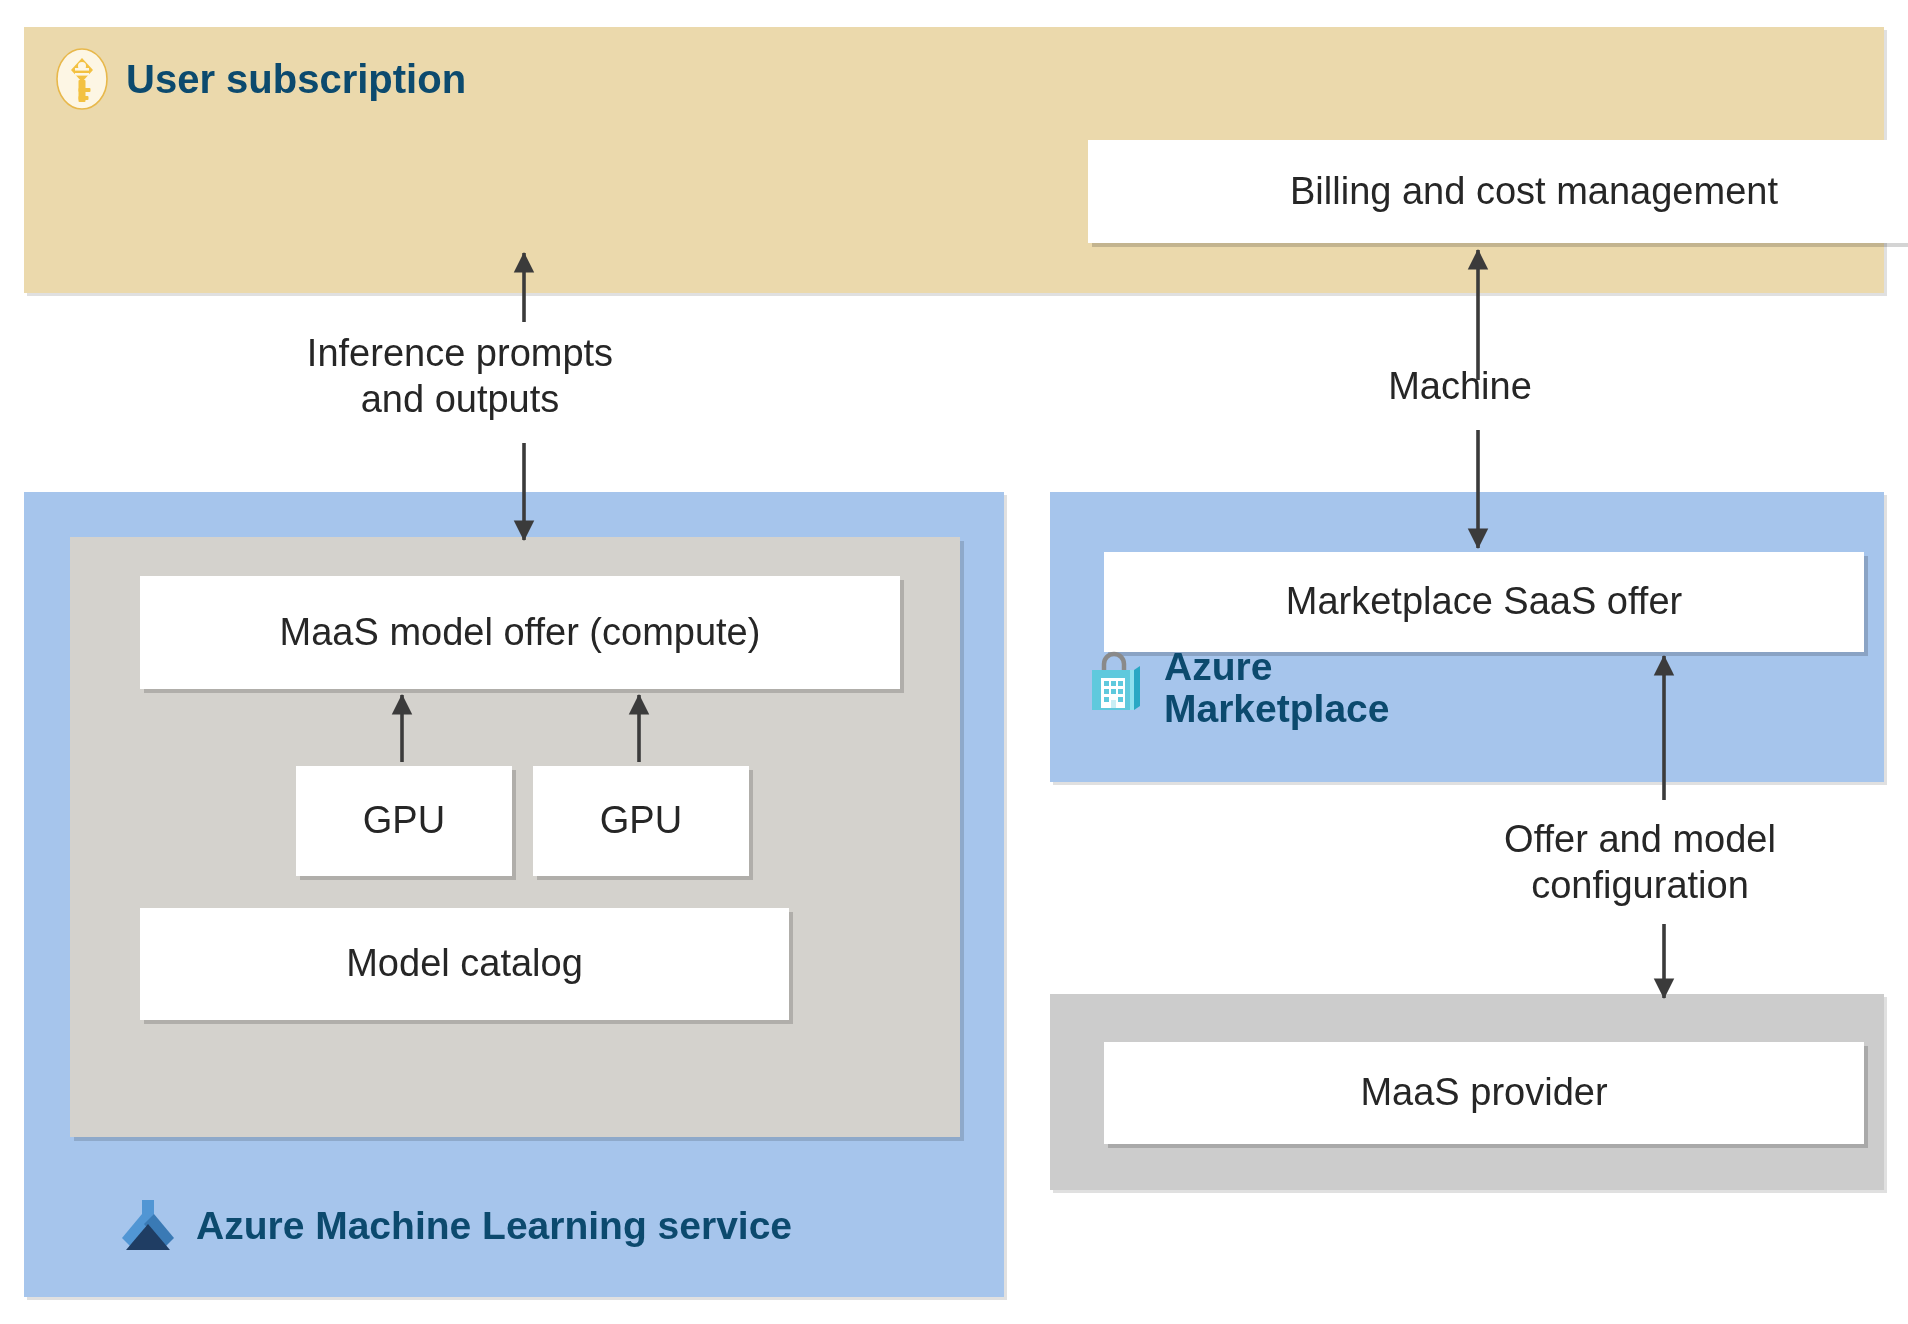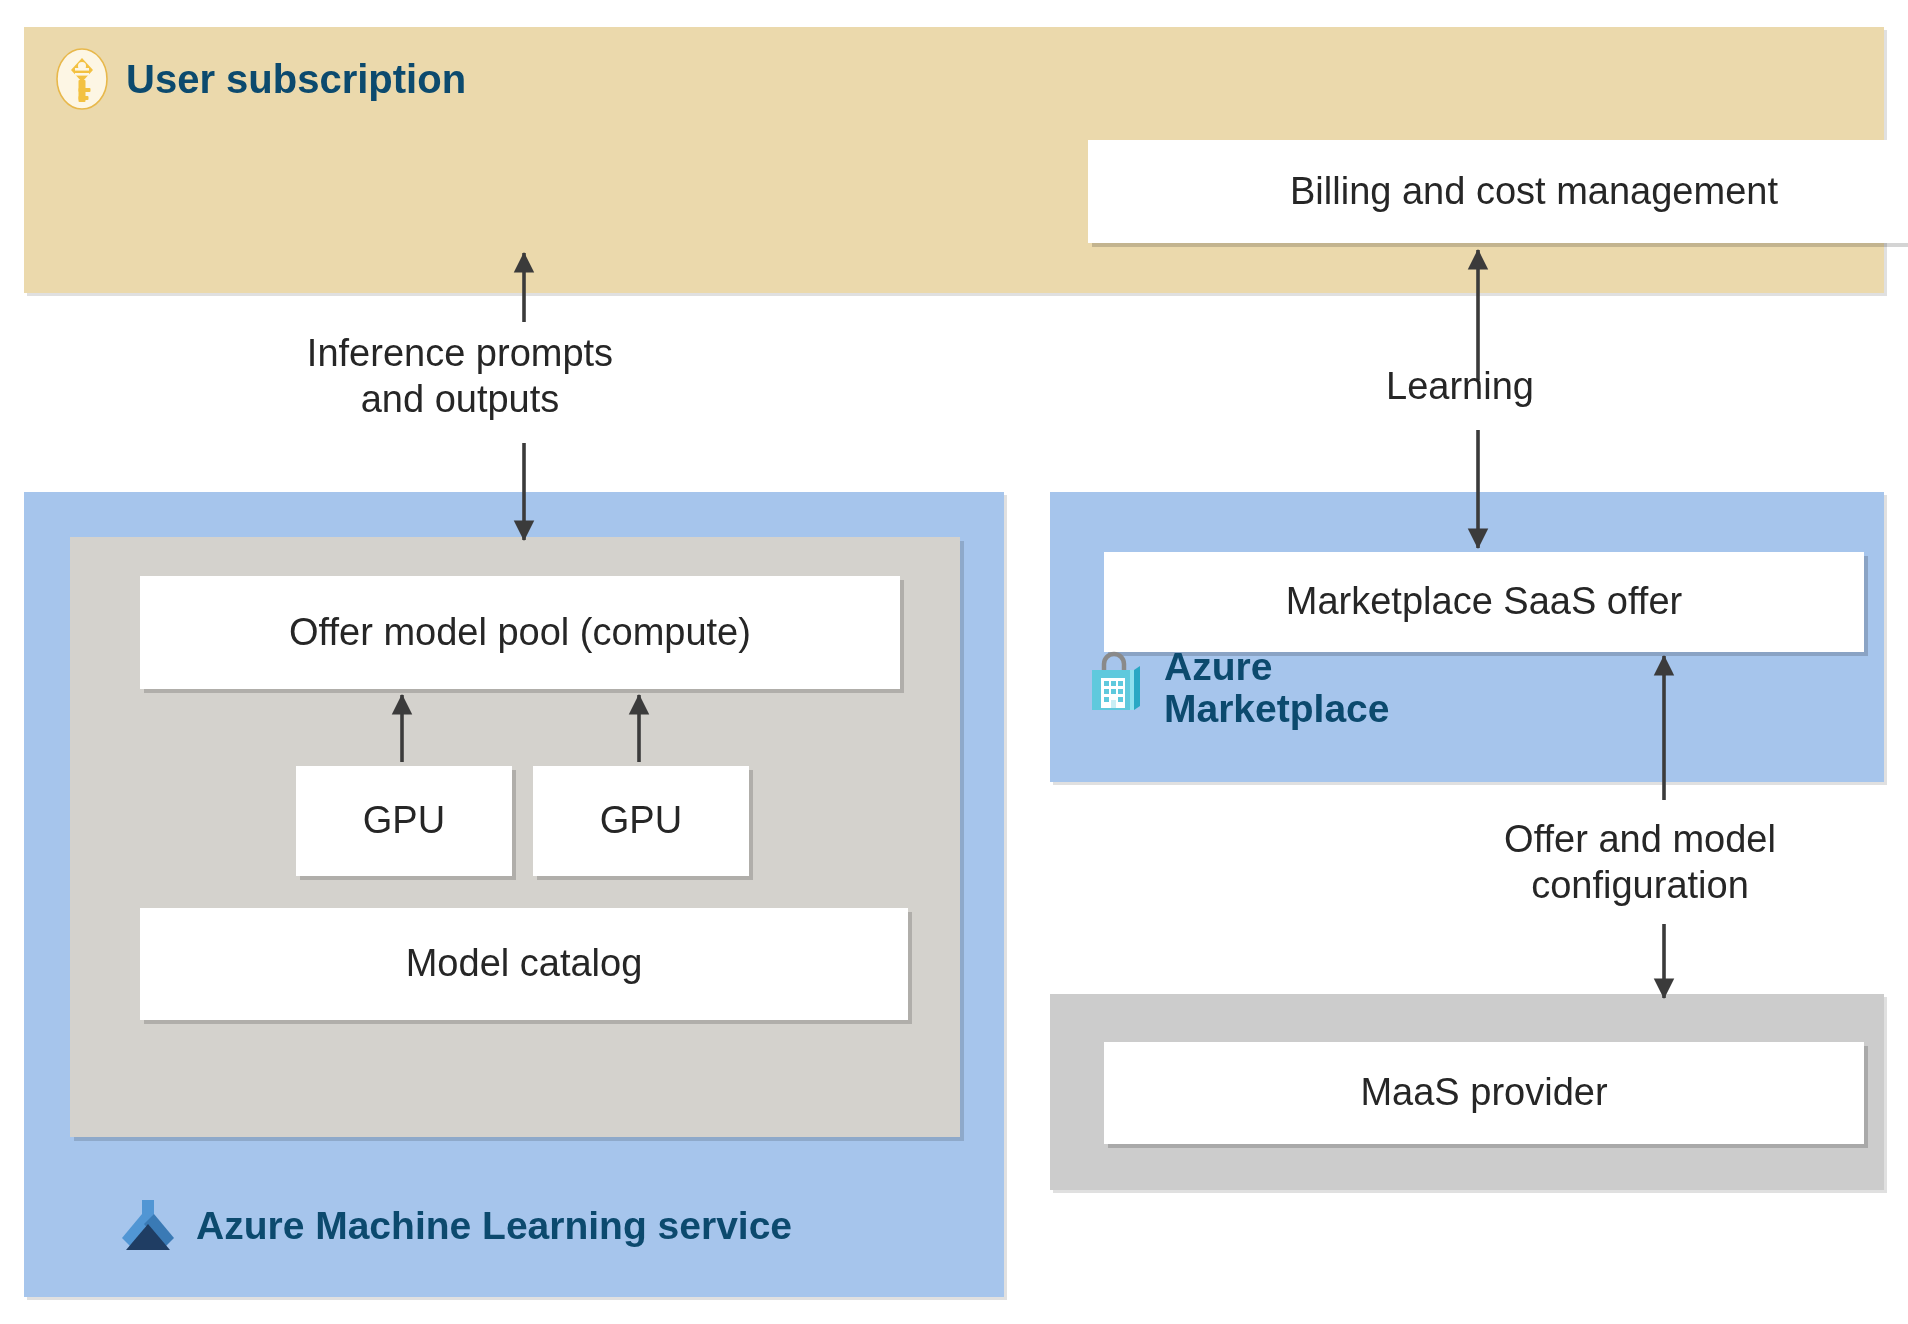--- a/index.html
+++ b/index.html
@@ -79,21 +79,21 @@
     font-size: 38px;
     line-height: 1.15;
     color: #262626;
     font-family: "Liberation Sans", sans-serif;
   }
   .node-inference-apis { left: 296px;  top: 140px; width: 475px; height: 103px; }
   .node-billing-cost   { left: 1088px; top: 140px; width: 892px; height: 103px; }
   .node-maas-pool      { left: 140px;  top: 576px; width: 760px; height: 113px; }
   .node-gpu-left       { left: 296px;  top: 766px; width: 216px; height: 110px; }
   .node-gpu-right      { left: 533px;  top: 766px; width: 216px; height: 110px; }
-  .node-model-catalog  { left: 140px;  top: 908px; width: 768px; height: 112px; }
+  .node-model-catalog  { left: 140px;  top: 908px; width: 649px; height: 112px; }
   .node-saas-offer     { left: 1104px; top: 552px; width: 760px; height: 100px; }
   .node-model-provider { left: 1104px; top: 1042px; width: 760px; height: 102px; }
 
   
   .panel-label {
     position: absolute;
     font-size: 38px;
     color: #262626;
     white-space: nowrap;
   }
@@ -177,21 +177,21 @@
     </span>
     <span class="zt-text">User subscription</span>
   </div>
 
 
   <div class="node node-billing-cost">Billing and cost management</div>
 
   <div class="zone zone-aml"></div>
   <div class="zone zone-aml-inner"></div>
 
-  <div class="node node-maas-pool">Offer model pool (compute)</div>
+  <div class="node node-maas-pool">MaaS model offer (compute)</div>
 
   <div class="node node-gpu-left">GPU</div>
 
   <div class="node node-gpu-right">GPU</div>
 
   <div class="node node-model-catalog">Model catalog</div>
 
 
   <div class="zone-title zone-title-aml">
     <span class="icon">
@@ -273,18 +273,18 @@
     </g>
 
     <g>
       <line x1="1664" y1="924" x2="1664" y2="998" stroke="#3b3b3b" stroke-width="3.6" marker-end="url(#ah)"></line>
     </g>
   </svg>
 
   <div class="edge-label edge-label-inference">Inference prompts
 and outputs</div>
 
-  <div class="edge-label edge-label-billing">Learning</div>
+  <div class="edge-label edge-label-billing">Machine</div>
 
   <div class="edge-label edge-label-offer">Offer and model
 configuration</div>
 
 </div>
 
 </body></html>

